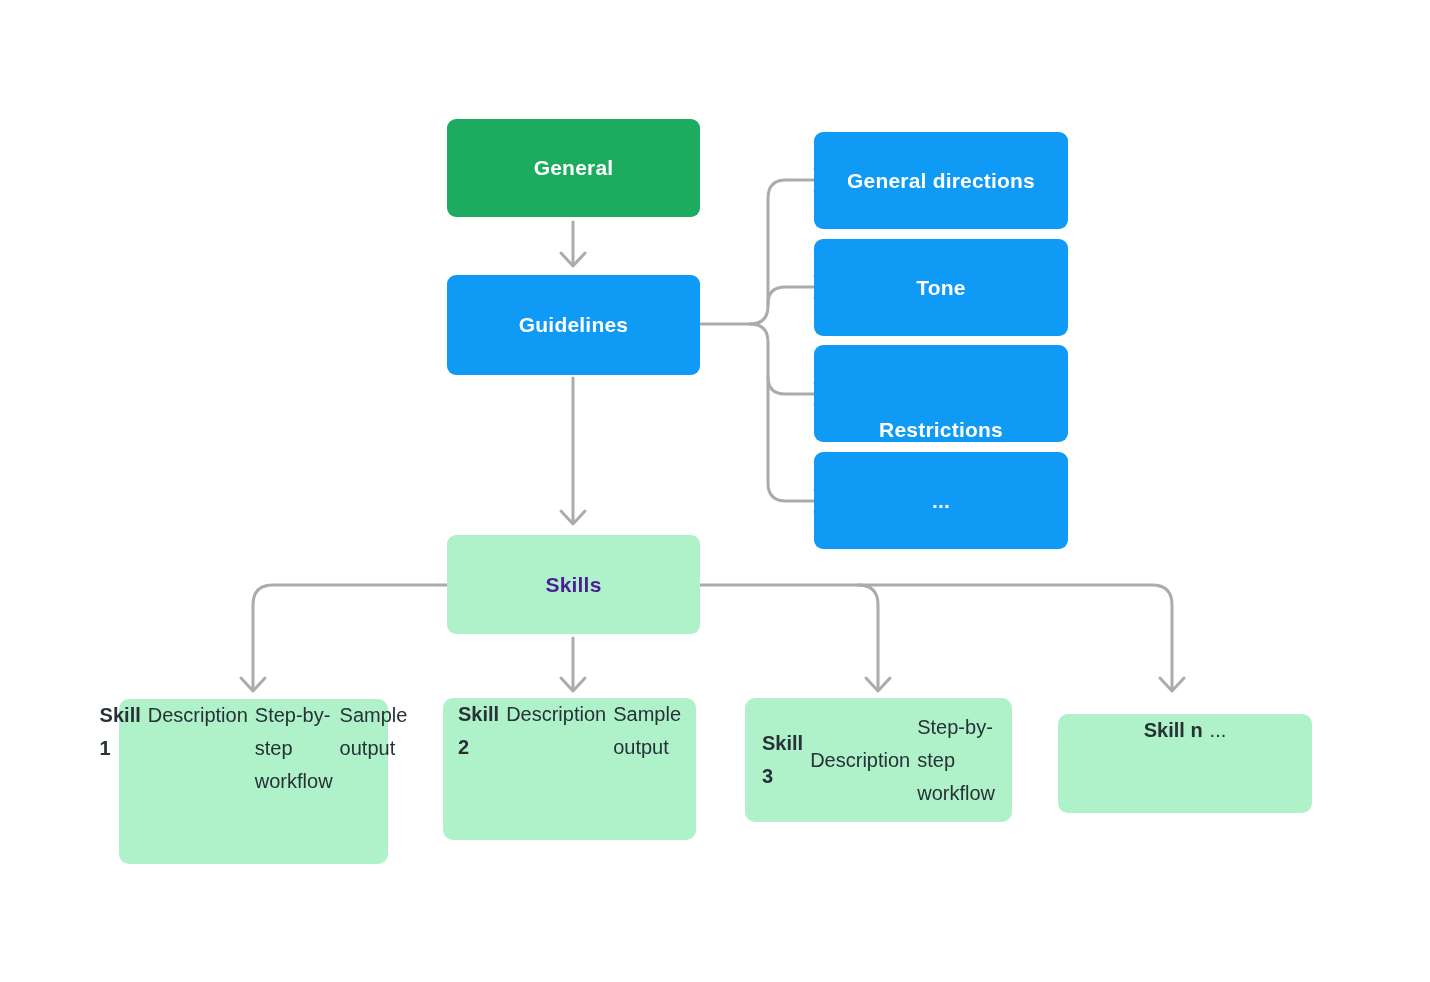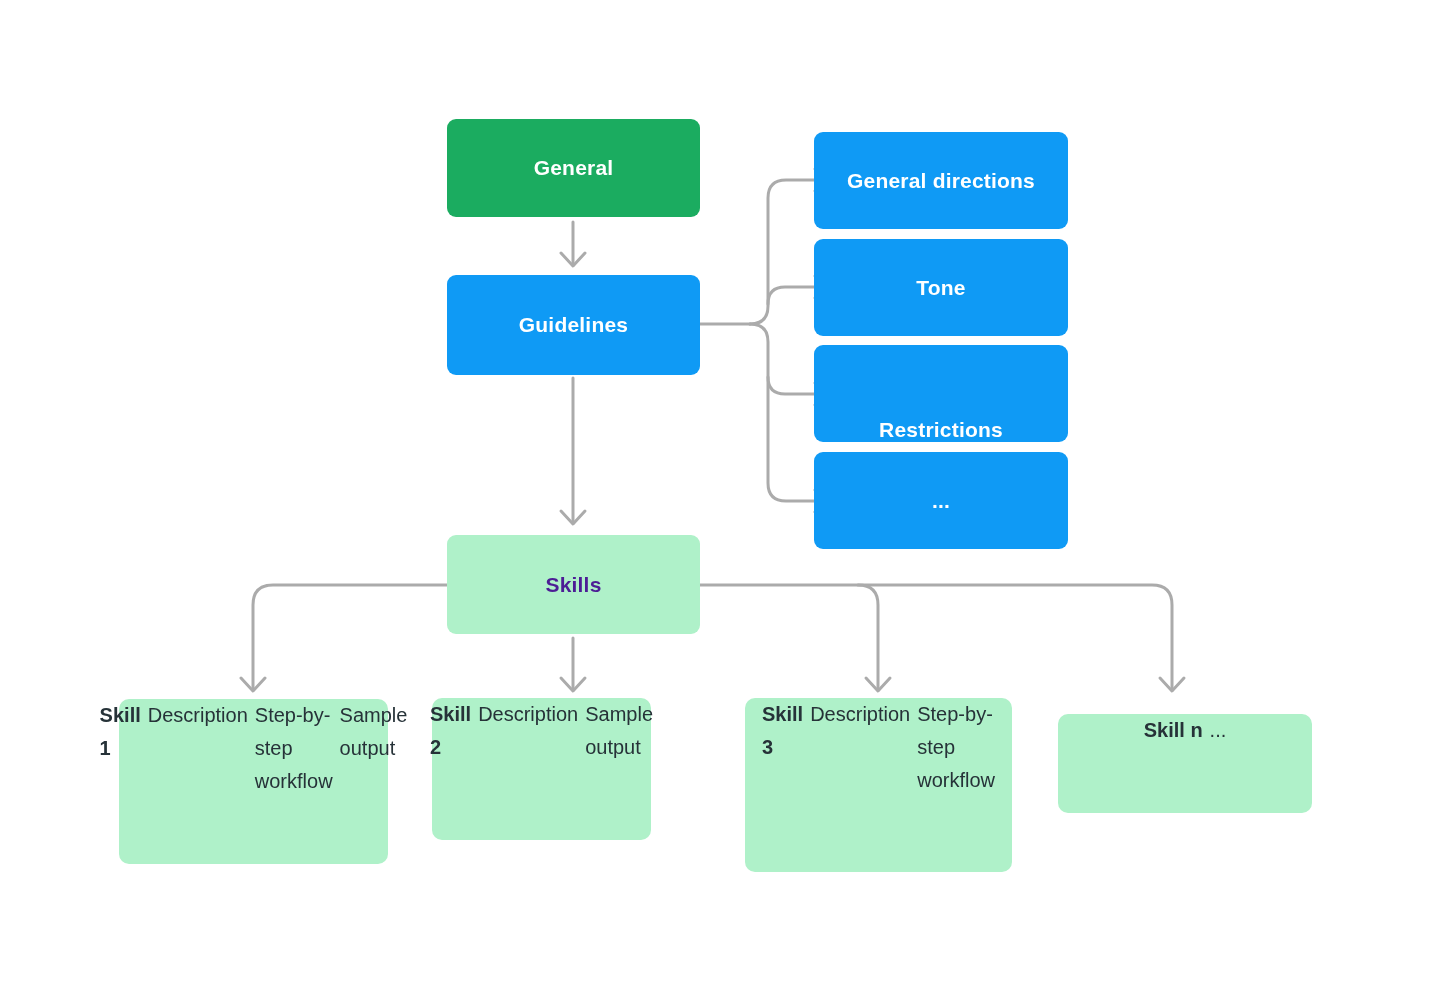--- a/index.html
+++ b/index.html
@@ -56,22 +56,22 @@
     box-sizing: border-box;
     display: flex;
     justify-content: center;
     padding: 0 18px;
     font-size: 20px;
     line-height: 33px;
     gap: 7px;
   }
   .card .card-title { font-weight: 700; }
   #skill-1 { left: 119px;  top: 699px; width: 269px; height: 165px; }
-  #skill-2 { left: 432px;  top: 698px; width: 219px; height: 142px; }
-  #skill-3 { left: 745px;  top: 698px; width: 267px; height: 174px; }
+  #skill-2 { left: 443px;  top: 698px; width: 253px; height: 142px; }
+  #skill-3 { left: 745px;  top: 698px; width: 267px; height: 124px; align-items: center; }
   #skill-n { left: 1058px; top: 699px; width: 254px; height: 99px; margin-top: 15px; }
 </style>
 </head>
 <body>
 
 <div class="canvas">
 
   <svg class="connectors" viewBox="0 0 1430 982" xmlns="http://www.w3.org/2000/svg">
     <g stroke="#ABABAB" stroke-width="3" fill="none" stroke-linecap="round" stroke-linejoin="round">
 

